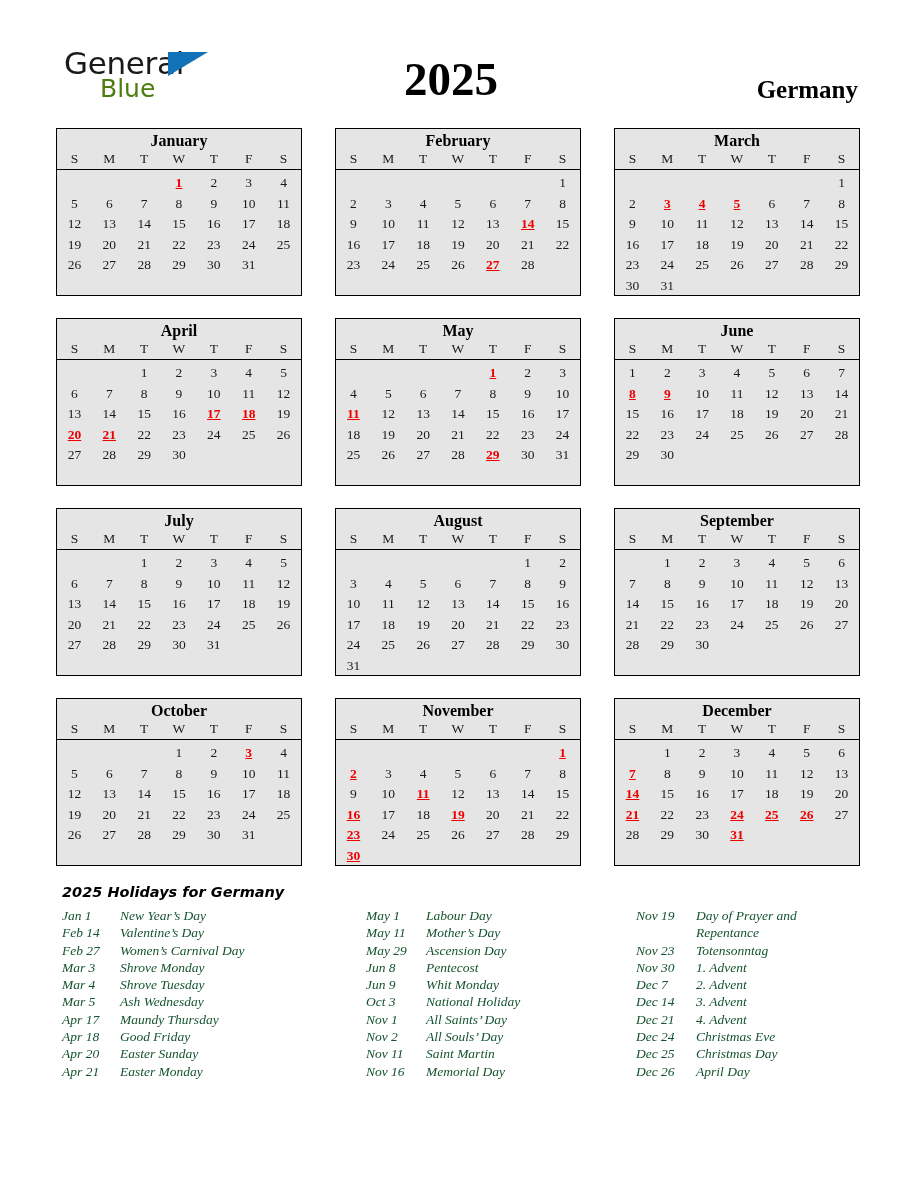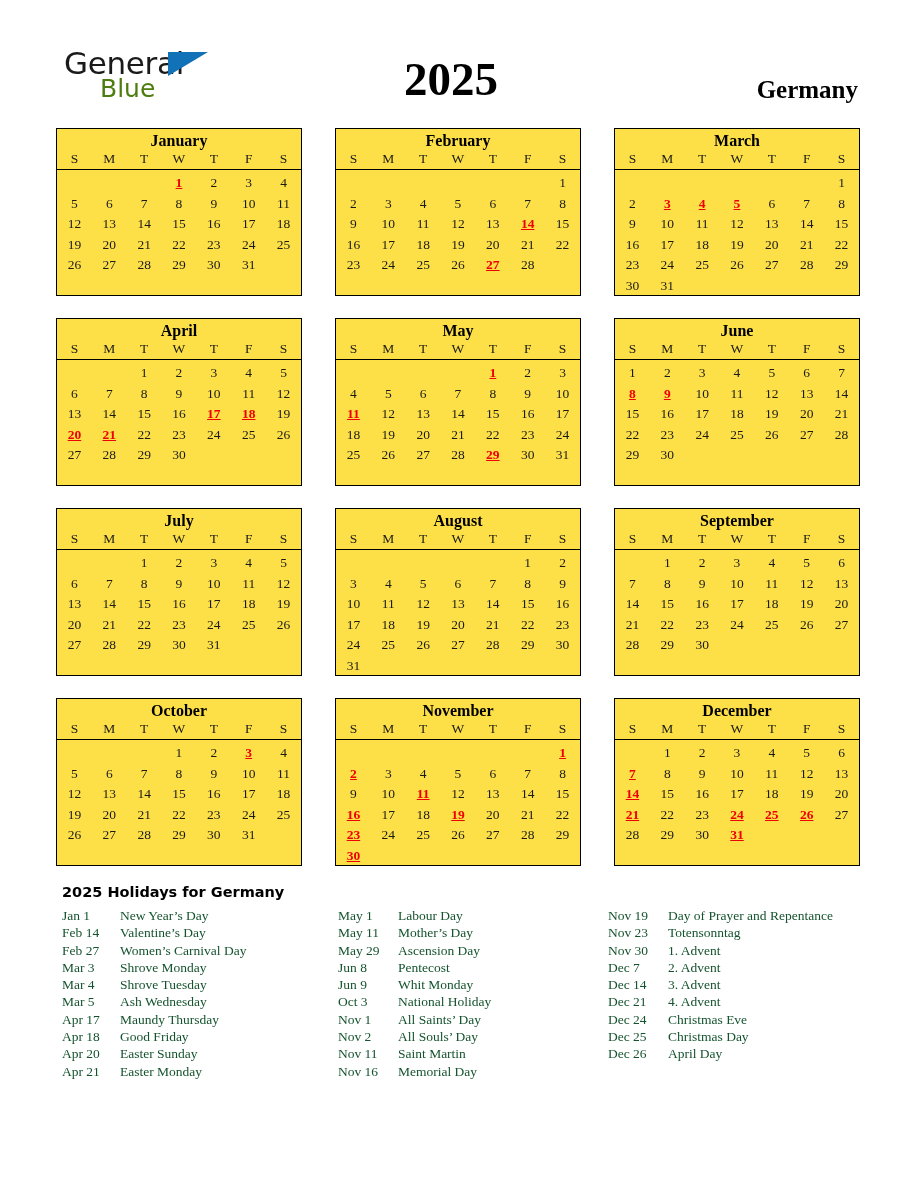--- a/index.html
+++ b/index.html
@@ -82,21 +82,21 @@
     left: 56px;
     top: 128px;
     width: 806px;
     display: grid;
     grid-template-columns: repeat(3, 246px);
     column-gap: 33px;
     row-gap: 22px;
   }
   .month {
     border: 1px solid #000000;
-    background: #fde047;
+    background: #e5e5e5;
     box-sizing: border-box;
     height: 168px;
     display: flex;
     flex-direction: column;
   }
   .month-name {
     text-align: center;
     font-size: 16px;
     font-weight: bold;
     padding: 3px 0 1px 0;
@@ -134,20 +134,21 @@
     text-underline-offset: 1px;
   }
   .day.empty { color: transparent; }
 
   
   .holidays {
     position: absolute;
     left: 62px;
     top: 884px;
     width: 800px;
+    font-style: italic;
   }
   .holidays-title {
     font-family: "DejaVu Sans", sans-serif;
     font-size: 14.5px;
     font-weight: bold;
     margin-bottom: 7px;
     color: #000;
   }
   .holiday-cols {
     display: grid;
@@ -159,21 +160,21 @@
     font-size: 13.5px;
     line-height: 17.3px;
     color: #14532d;
     font-family: "Liberation Serif", serif;
   }
   .holiday-date {
     width: 58px;
     flex: 0 0 58px;
   }
   .holiday-name { flex: 1; }
-  .col2 .holiday-date, .col3 .holiday-date { width: 60px; flex: 0 0 60px; }
+  .col2 .holiday-date, .col3 .holiday-date { width: 60px; flex: 0 0 60px; margin-left: 28px; }
   .col2 { padding-left: 4px; }
   .col3 { padding-left: 4px; }
 </style>
 </head>
 <body>
 
 <div class="page-header">
   <div class="logo">
     <span class="logo-general">General</span>
     <span class="logo-tri"></span>

